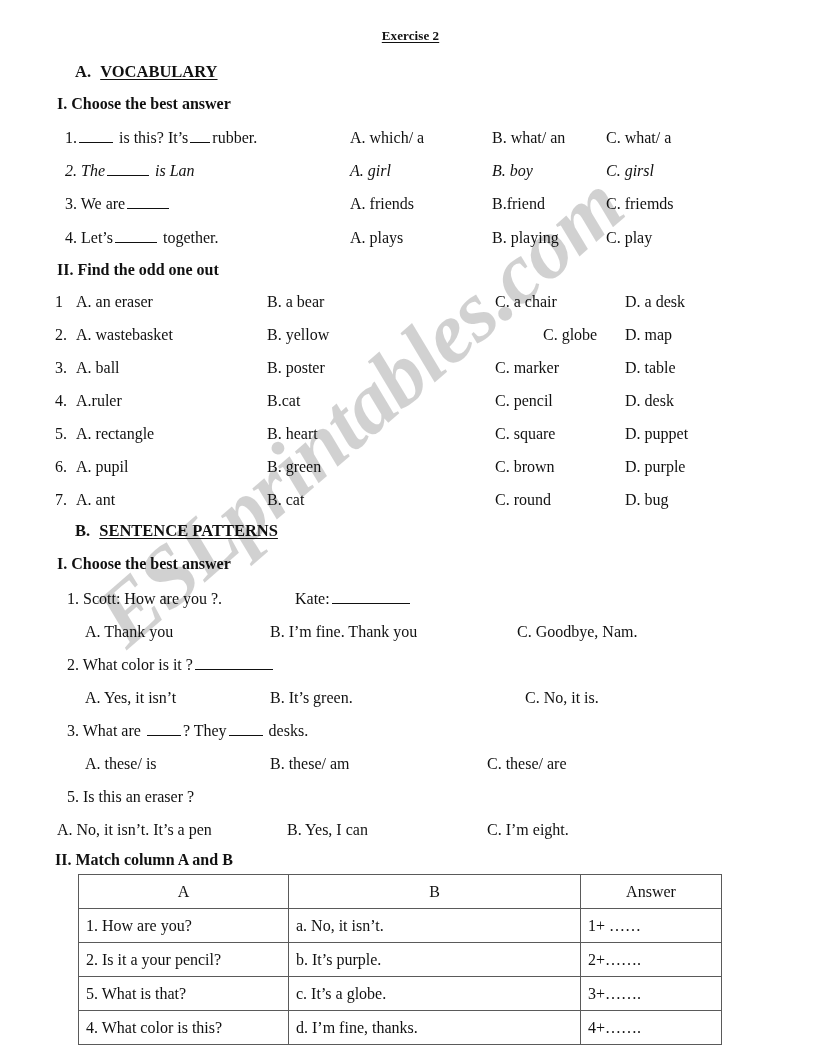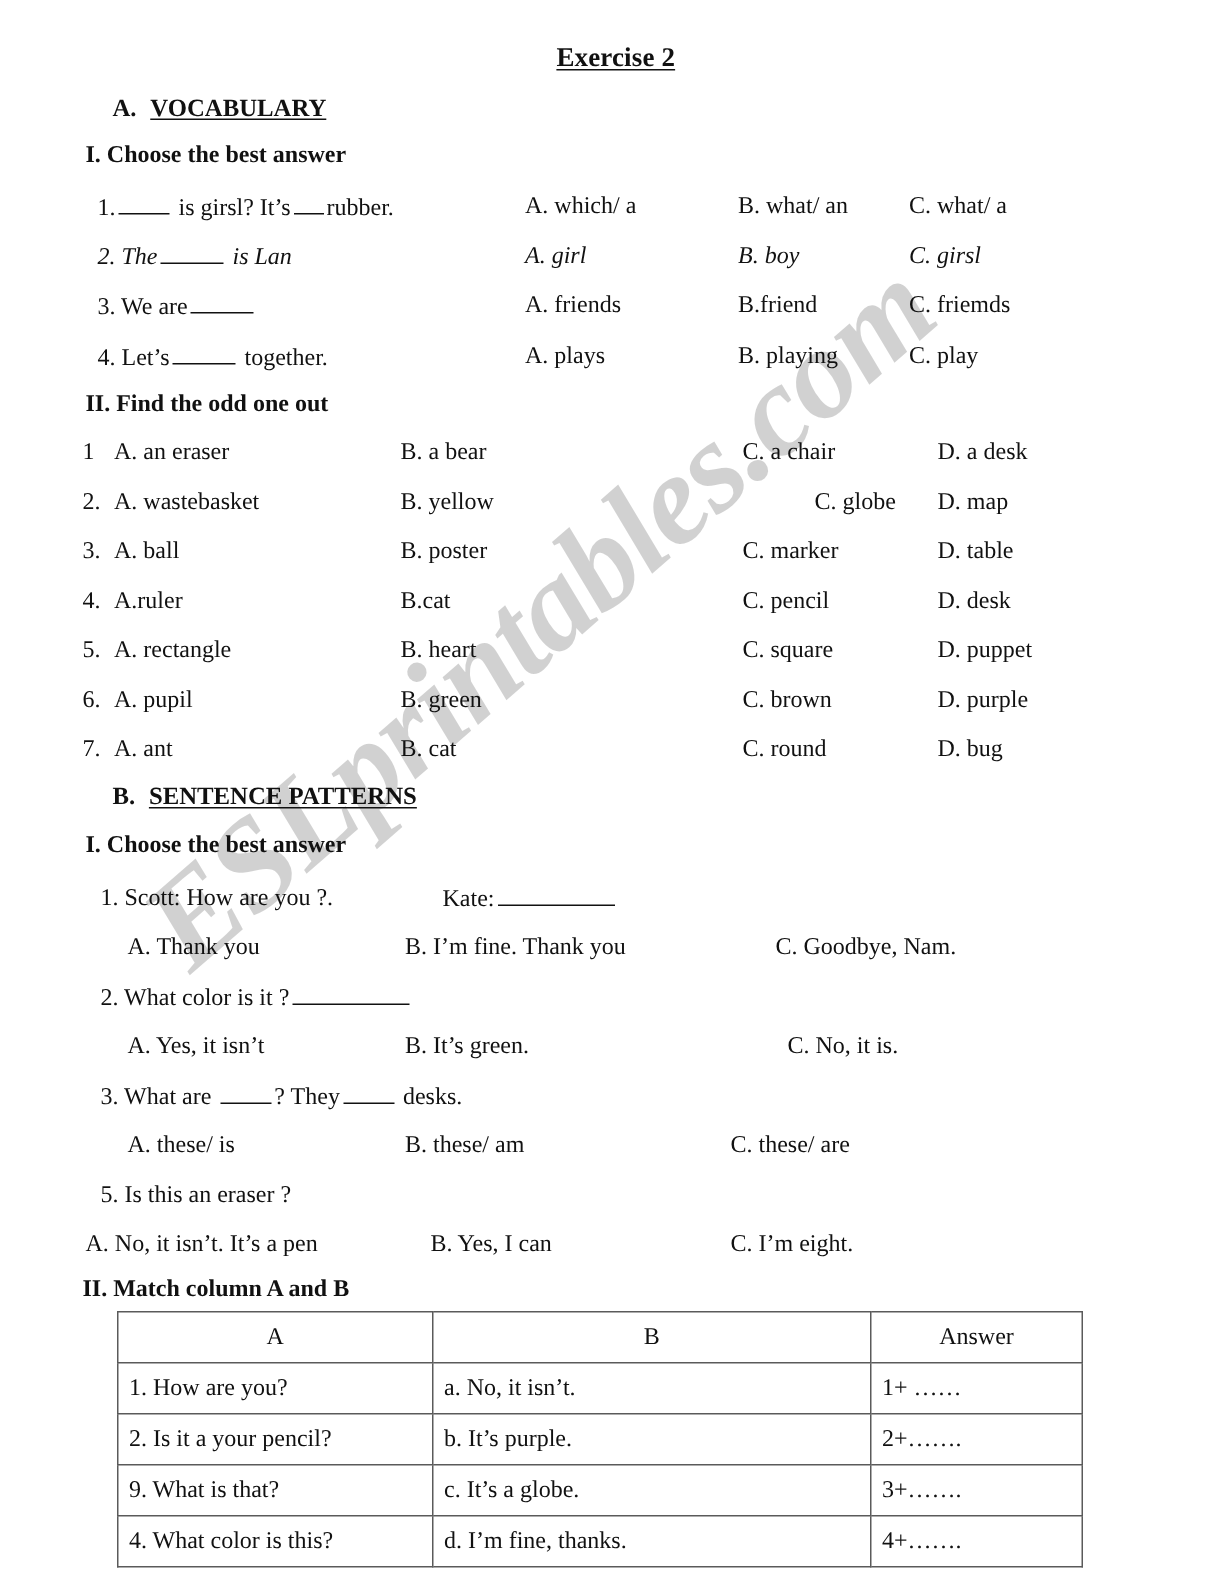--- a/index.html
+++ b/index.html
@@ -52,21 +52,21 @@
     height: 1062px;
     z-index: 10;
   }
 
   .title {
     position: absolute;
     left: 0;
     top: 28px;
     width: 821px;
     text-align: center;
-    font-size: 18px;
+    font-size: 13px;
     font-weight: bold;
     letter-spacing: 0.1px;
   }
   .title span.u {
     text-decoration: underline;
     text-underline-offset: 2px;
   }
 
   .sec-head {
     position: absolute;
@@ -151,21 +151,21 @@
   </div>
 
   <div class="sec-head" style="left:75px; top:62px;">
     <span>A.</span>
     <span class="u" style="margin-left:5px;">VOCABULARY</span>
   </div>
 
   <div class="sub-head" style="left:57px; top:95px;">I. Choose the best answer</div>
 
   <div class="row" style="left:57px; top:129px; width:740px;">
-    <span class="cell" style="left:8px;"><span>1.</span><span class="blank bl-md"></span> <span>is girsl? It’s</span><span class="blank bl-sm"></span><span>rubber.</span></span>
+    <span class="cell" style="left:8px;"><span>1.</span><span class="blank bl-md"></span> <span>is this? It’s</span><span class="blank bl-sm"></span><span>rubber.</span></span>
     <span class="cell" style="left:293px;">A. which/ a</span>
     <span class="cell" style="left:435px;">B. what/ an</span>
     <span class="cell" style="left:549px;">C. what/ a</span>
   </div>
 
   <div class="row" style="left:57px; top:162px; width:740px;font-style:italic;">
     <span class="cell" style="left:8px;"><span>2.</span> <span>The</span><span class="blank bl-lg"></span> <span>is Lan</span></span>
     <span class="cell" style="left:293px;">A. girl</span>
     <span class="cell" style="left:435px;">B. boy</span>
     <span class="cell" style="left:549px;">C. girsl</span>
@@ -296,21 +296,21 @@
         <td class="col-a">1. How are you?</td>
         <td class="col-b">a. No, it isn’t.</td>
         <td class="col-c">1+ ……</td>
       </tr>
       <tr>
         <td class="col-a">2. Is it a your pencil?</td>
         <td class="col-b">b. It’s purple.</td>
         <td class="col-c">2+…….</td>
       </tr>
       <tr>
-        <td class="col-a">9. What is that?</td>
+        <td class="col-a">5. What is that?</td>
         <td class="col-b">c. It’s a globe.</td>
         <td class="col-c">3+…….</td>
       </tr>
       <tr>
         <td class="col-a">4. What color is this?</td>
         <td class="col-b">d. I’m fine, thanks.</td>
         <td class="col-c">4+…….</td>
       </tr>
     </tbody>
   </table>

